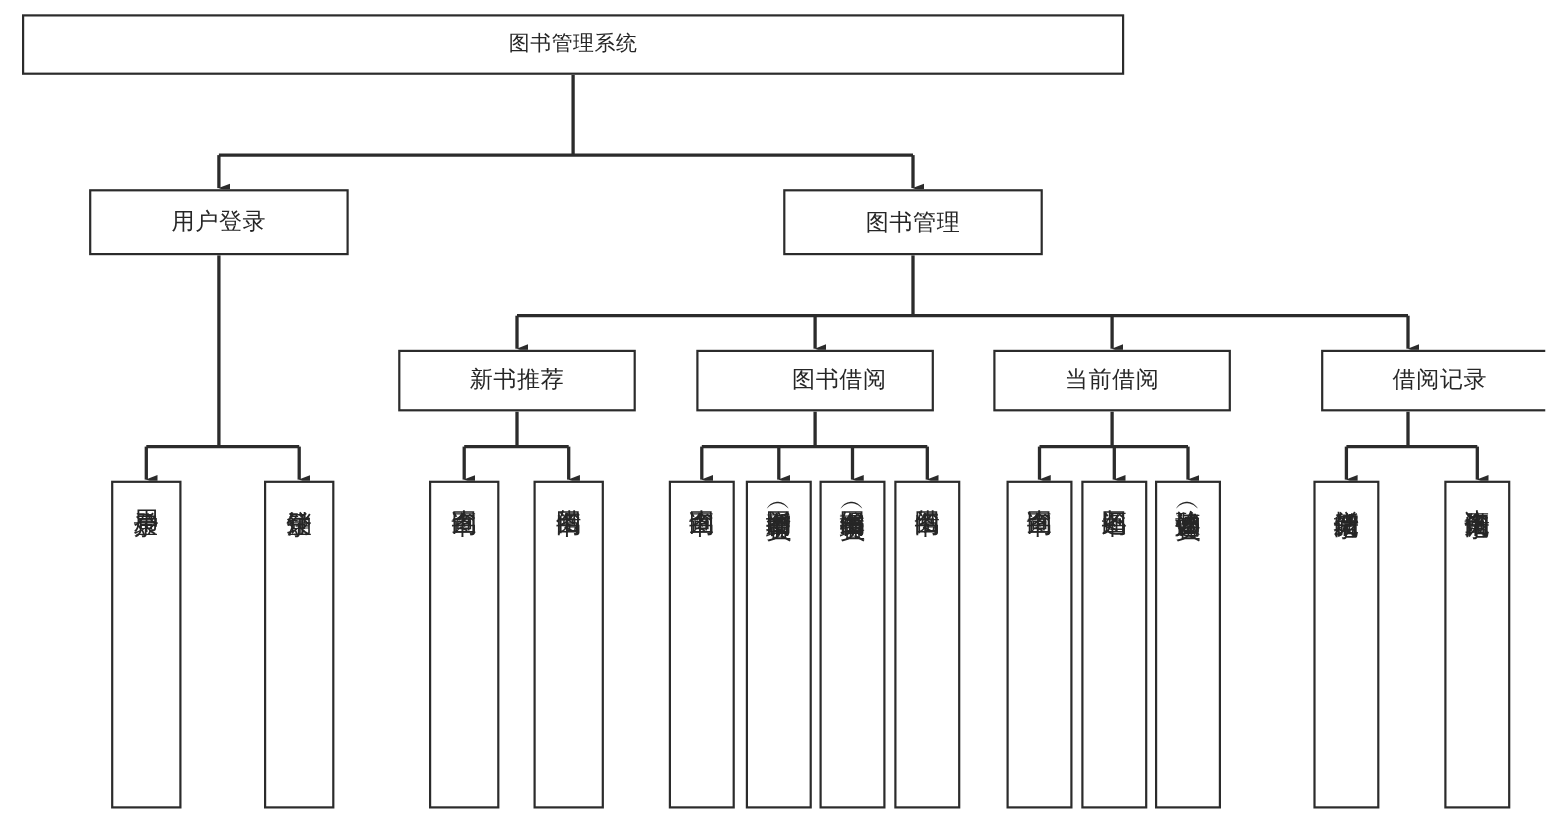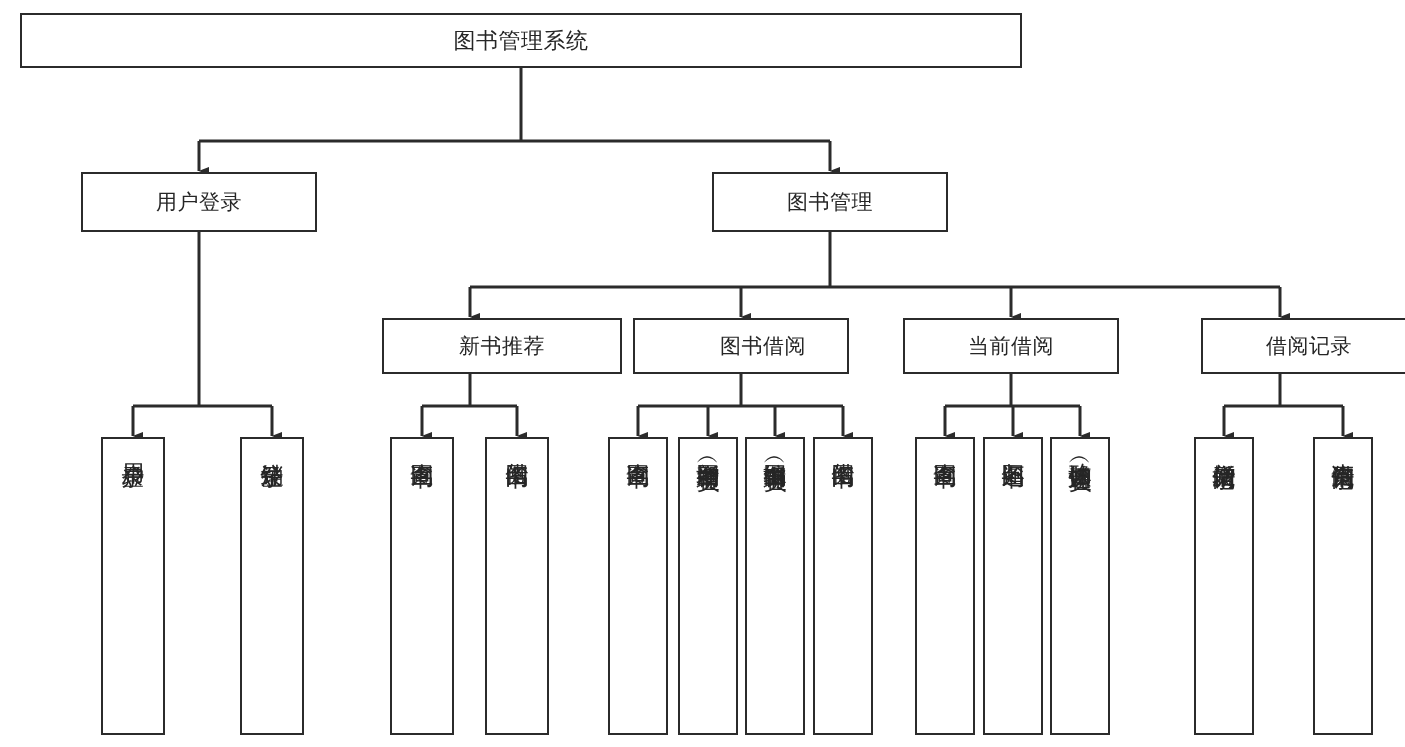--- a/index.html
+++ b/index.html
@@ -39,21 +39,21 @@
     display: block;
     text-align: center;
     line-height: 1.18;
     color: #262626;
   }
   .h-node .node-label {
     font-size: 21px;
     letter-spacing: 0.5px;
   }
   .root .node-label {
-    font-size: 22px;
+    font-size: 19px;
   }
   .v-node {
     align-items: flex-start;
     padding-top: 6px;
   }
   .v-node .node-label {
     writing-mode: vertical-rl;
     text-orientation: upright;
     font-size: 23px;
     line-height: 1.08;
@@ -111,21 +111,21 @@
   <div id="nodes-layer">
       <div class="node h-node root" style="left: 20px; top: 13px; width: 1002px; height: 55px; border-color: rgb(43, 43, 43);">
         <span class="node-label" style="color: rgb(38, 38, 38);">图书管理系统</span>
       </div>
       <div class="node h-node" style="left: 81px; top: 172px; width: 236px; height: 60px; border-color: rgb(43, 43, 43);">
         <span class="node-label" style="color: rgb(38, 38, 38);">用户登录</span>
       </div>
       <div class="node h-node" style="left: 712px; top: 172px; width: 236px; height: 60px; border-color: rgb(43, 43, 43); font-family: Liberation Serif, serif;">
         <span class="node-label" style="color: rgb(38, 38, 38);">图书管理</span>
       </div>
-      <div class="node h-node" style="left: 362px; top: 318px; width: 240px; height: 56px; border-color: rgb(43, 43, 43); margin-left: 20px;">
+      <div class="node h-node" style="left: 362px; top: 318px; width: 216px; height: 56px; border-color: rgb(43, 43, 43);">
         <span class="node-label" style="color: rgb(38, 38, 38);">新书推荐</span>
       </div>
       <div class="node h-node" style="left: 633px; top: 318px; width: 216px; height: 56px; border-color: rgb(43, 43, 43);">
         <span class="node-label" style="color: rgb(38, 38, 38); margin-left: 44px;">图书借阅</span>
       </div>
       <div class="node h-node" style="left: 903px; top: 318px; width: 216px; height: 56px; border-color: rgb(43, 43, 43);">
         <span class="node-label" style="color: rgb(38, 38, 38);">当前借阅</span>
       </div>
       <div class="node h-node" style="left: 1172px; top: 318px; width: 216px; height: 56px; border-color: rgb(43, 43, 43); margin-left: 29px;">
         <span class="node-label" style="color: rgb(38, 38, 38);">借阅记录</span>

